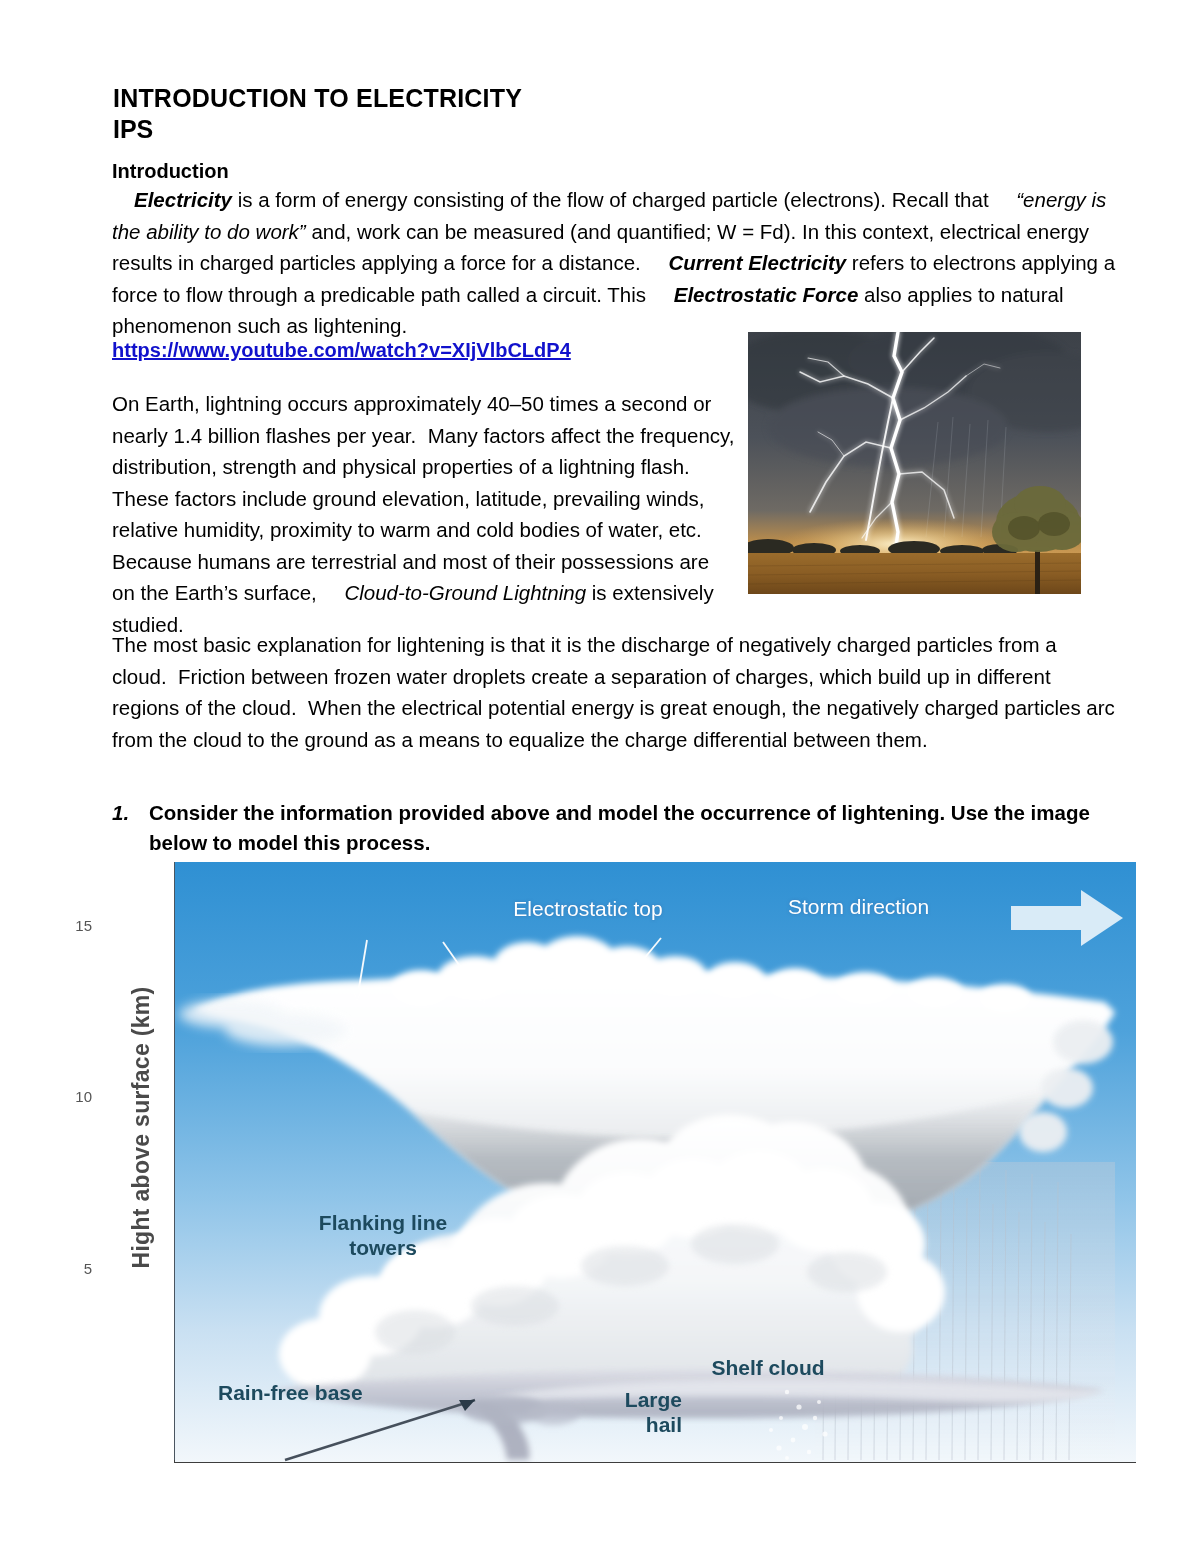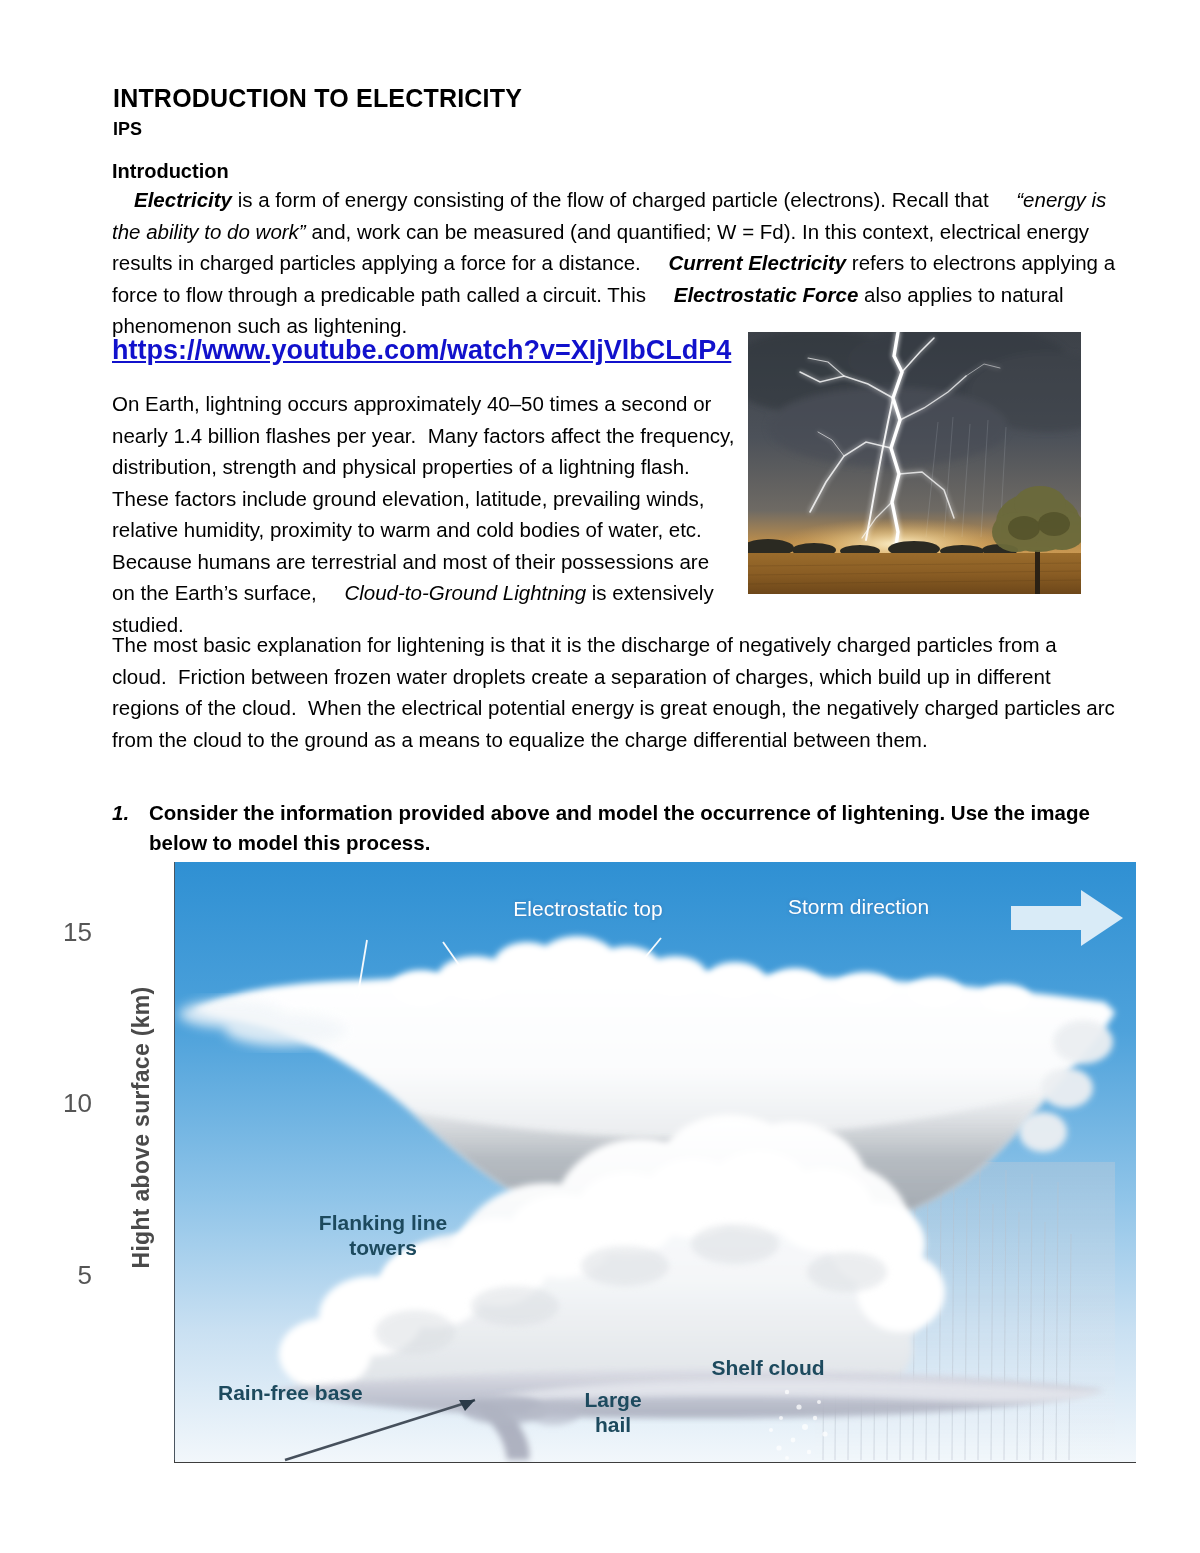--- a/index.html
+++ b/index.html
@@ -27,21 +27,21 @@
     font-size: 25px;
     font-weight: bold;
     letter-spacing: 0.2px;
     line-height: 31px;
     white-space: nowrap;
   }
   .doc-subtitle {
     position: absolute;
     left: 113px;
     top: 114px;
-    font-size: 18px;
+    font-size: 25px;
     font-weight: bold;
     line-height: 31px;
     white-space: nowrap;
   }
 
   
   .section-heading {
     position: absolute;
     left: 112px;
     top: 158px;
@@ -76,21 +76,21 @@
 
   #para-discharge {
     left: 112px;
     top: 629px;
     width: 1010px;
   }
 
   
   .link {
     position: absolute;
-    font-size: 27px;
+    font-size: 20px;
     font-weight: bold;
     color: #1111cc;
     text-decoration: underline;
     line-height: 28px;
     white-space: nowrap;
     cursor: pointer;
   }
   #link-one {
     left: 112px;
     top: 336px;
@@ -151,21 +151,21 @@
     font-size: 23px;
     font-weight: bold;
     color: #4a4a4a;
     letter-spacing: 0.3px;
   }
   .axis-tick-label {
     position: absolute;
     right: 1000px;
     width: 40px;
     text-align: right;
-    font-size: 26px;
+    font-size: 15px;
     color: #555;
   }
   #tick-15 { left: 50px; top: 917px; }
   #tick-10 { left: 50px; top: 1087px; }
   #tick-5  { left: 57px; top: 1258px; }
 
   .axis-tick-mark {
     position: absolute;
     width: 15px;
     height: 3px;
@@ -206,21 +206,21 @@
   }
   .label-sky { color: #ffffff; text-shadow: 0 0 3px rgba(60,110,170,.7); }
   .label-dark { color: #1d4a5e; font-weight: 600; }
 
   #lbl-backhanging { left: 180px; top: 36px; width: 160px; }
   #lbl-overshoot   { left: 390px; top: 34px; width: 220px; }
   #lbl-storm-dir   { left: 700px; top: 32px; width: 220px; text-align: left; }
   #lbl-flanking    { left: 215px; top: 348px; width: 160px; }
   #lbl-shelf       { left: 590px; top: 493px; width: 180px; }
   #lbl-rainfree    { left: 130px; top: 518px; width: 190px; text-align: left;}
-  #lbl-largehail   { left: 470px; top: 525px; width: 110px; }
+  #lbl-largehail   { left: 484px; top: 525px; width: 110px; text-align: right; }
 </style>
 </head>
 <body>
 
 <div id="page">
 
   <div class="doc-title">INTRODUCTION TO ELECTRICITY</div>
   <div class="doc-subtitle">IPS</div>
 
   <div class="section-heading">Introduction</div>

